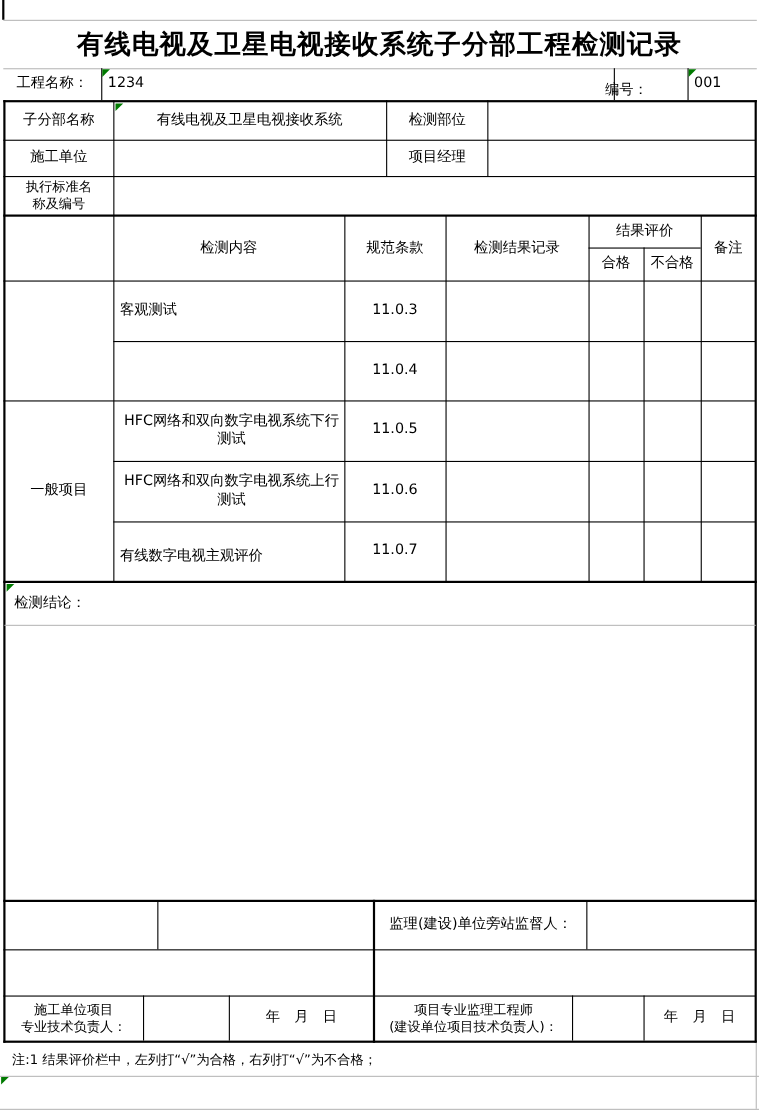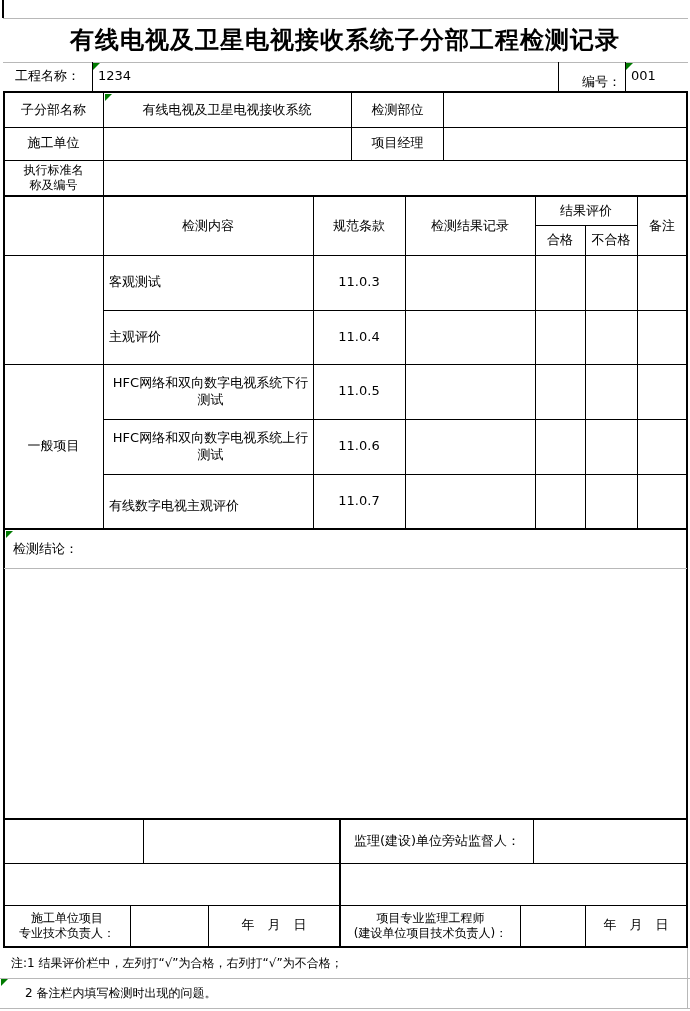--- a/index.html
+++ b/index.html
@@ -34,21 +34,21 @@
   <i class="ln gray" style="left:3px;top:18px;width:685px;height:1px"></i>
 
   <div class="c title" style="left:0;top:18px;width:690px;height:44px">有线电视及卫星电视接收系统子分部工程检测记录</div>
 
   <i class="ln gray" style="left:3px;top:62px;width:685px;height:1px"></i>
   <i class="ln" style="left:92px;top:62px;width:1px;height:29px"></i>
   <i class="ln" style="left:558px;top:62px;width:1px;height:29px"></i>
   <i class="ln" style="left:625px;top:62px;width:1px;height:29px"></i>
   <div class="c" style="left:3px;top:62px;width:89px;height:29px">工程名称：</div>
   <div class="c l" style="left:93px;top:62px;width:200px;height:29px">1234</div>
-  <div class="c" style="left:568px;top:62px;width:67px;height:40px">编号：</div>
+  <div class="c" style="left:536px;top:62px;width:67px;height:40px">编号：</div>
   <div class="c l" style="left:626px;top:62px;width:60px;height:29px">001</div>
   <i class="tri" style="left:93px;top:63px"></i>
   <i class="tri" style="left:626px;top:63px"></i>
 
   <i class="ln" style="left:3px;top:91px;width:685px;height:2px"></i>
   <i class="ln" style="left:3px;top:91px;width:2px;height:857px"></i>
   <i class="ln" style="left:686px;top:91px;width:2px;height:857px"></i>
   <i class="ln" style="left:3px;top:946px;width:685px;height:2px"></i>
 
   <i class="ln" style="left:103px;top:91px;width:1px;height:439px"></i>
@@ -96,21 +96,20 @@
 
   <div class="c l" style="left:104px;top:255px;width:208px;height:55px">客观测试</div>
 
   <div class="c" style="left:4px;top:364px;width:99px;height:165px">一般项目</div>
   <div class="c" style="left:314px;top:255px;width:90px;height:55px">11.0.3</div>
   <div class="c" style="left:406px;top:255px;width:128px;height:55px"></div>
   <div class="c" style="left:536px;top:255px;width:48px;height:55px"></div>
   <div class="c" style="left:586px;top:255px;width:50px;height:55px"></div>
   <div class="c" style="left:638px;top:255px;width:48px;height:55px"></div>
 
-  <div class="c l" style="left:104px;top:310px;width:208px;height:54px">主观评价</div>
   <div class="c" style="left:314px;top:310px;width:90px;height:54px">11.0.4</div>
   <div class="c" style="left:406px;top:310px;width:128px;height:54px"></div>
   <div class="c" style="left:536px;top:310px;width:48px;height:54px"></div>
   <div class="c" style="left:586px;top:310px;width:50px;height:54px"></div>
   <div class="c" style="left:638px;top:310px;width:48px;height:54px"></div>
 
   <div class="c l" style="left:104px;top:364px;width:208px;height:55px">HFC网络和双向数字电视系统下行测试</div>
   <div class="c" style="left:314px;top:364px;width:90px;height:55px">11.0.5</div>
   <div class="c" style="left:406px;top:364px;width:128px;height:55px"></div>
   <div class="c" style="left:536px;top:364px;width:48px;height:55px"></div>
@@ -160,17 +159,16 @@
   <div class="c" style="left:131px;top:905px;width:77px;height:41px"></div>
   <div class="c" style="left:209px;top:905px;width:130px;height:41px">年　月　日</div>
   <div class="c pre sm" style="left:341px;top:905px;width:179px;height:41px">项目专业监理工程师
 (建设单位项目技术负责人)：</div>
   <div class="c" style="left:521px;top:905px;width:64px;height:41px"></div>
   <div class="c" style="left:586px;top:905px;width:100px;height:41px">年　月　日</div>
 
   <div class="c l sm" style="left:6px;top:948px;width:680px;height:30px">注:1 结果评价栏中，左列打“√”为合格，右列打“√”为不合格；</div>
   <i class="ln gray" style="left:0;top:978px;width:690px;height:1px"></i>
   <i class="tri" style="left:1px;top:979px"></i>
-  <div class="c l sm" style="left:20px;top:978px;width:660px;height:30px">2 备注栏内填写检测时出现的问题。</div>
   <i class="ln gray" style="left:0;top:1008px;width:690px;height:1px"></i>
   <i class="ln gray" style="left:687px;top:948px;width:1px;height:60px"></i>
 
 </div>
 
 </body></html>

